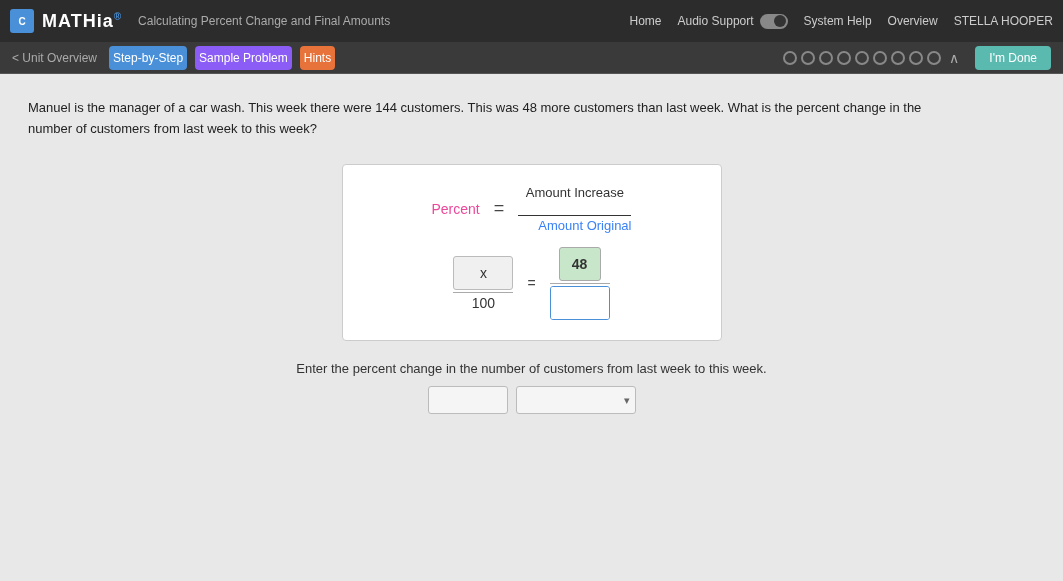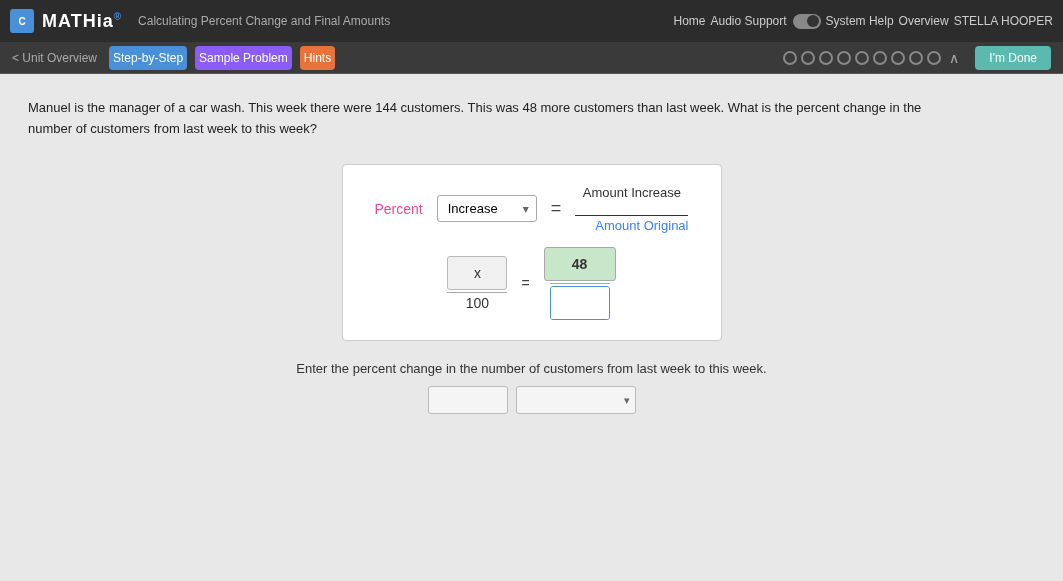--- a/index.html
+++ b/index.html
@@ -61,21 +61,21 @@
 
     .nav-subtitle {
       color: #aaa;
       font-size: 12px;
     }
 
     .nav-right {
       margin-left: auto;
       display: flex;
       align-items: center;
-      gap: 5px;
+      gap: 16px;
       font-size: 12px;
       color: #ccc;
     }
 
     .nav-right .audio-support {
       display: flex;
       align-items: center;
       gap: 6px;
     }
 
@@ -306,21 +306,21 @@
       border: 1px solid #bbb;
       border-radius: 3px;
       display: flex;
       align-items: center;
       justify-content: center;
       font-size: 14px;
       color: #333;
     }
 
     .number-48 {
-      width: 72px;
+      width: 42px;
       height: 34px;
       background: #c8e6c9;
       border: 1px solid #aaa;
       border-radius: 3px;
       display: flex;
       align-items: center;
       justify-content: center;
       font-size: 14px;
       color: #333;
       font-weight: 600;
@@ -472,26 +472,20 @@
 <div class="main-content">
 
   <div class="problem-text">Manuel is the manager of a car wash. This week there were 144 customers. This was 48 more customers than last week. What is the percent change in the number of customers from last week to this week?</div>
 
   <div class="widget-area">
     <div class="fraction-box">
 
       <div class="fraction-row">
         <span class="percent-label">Percent</span>
 
-        <div class="select-wrapper">
-          <select class="dropdown-select">
-            <option>Increase</option>
-            <option>Decrease</option>
-          </select>
-        </div>
 
         <span class="equals-sign">=</span>
 
         <div class="fraction-display">
           <div class="fraction-numerator">Amount Increase</div>
           <div class="fraction-denominator">Amount Original</div>
         </div>
       </div>
 
       <div class="calc-section">

